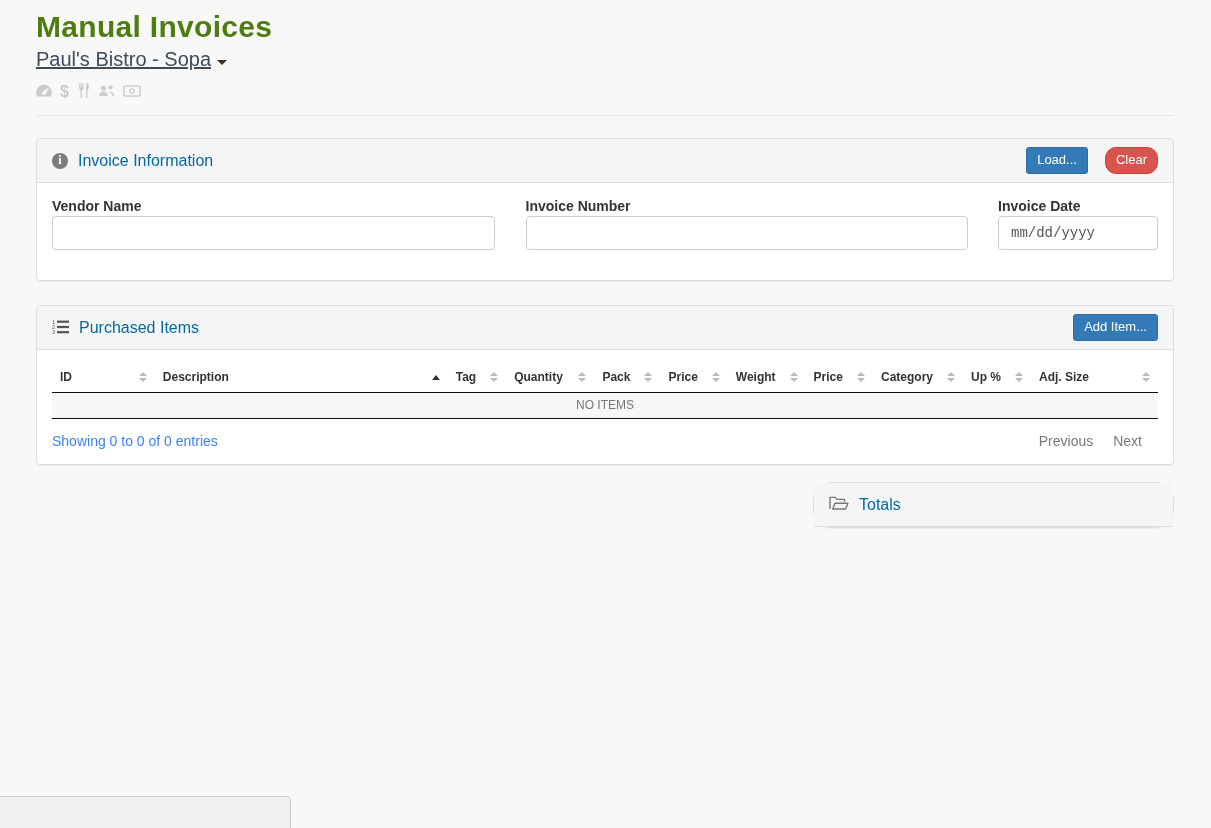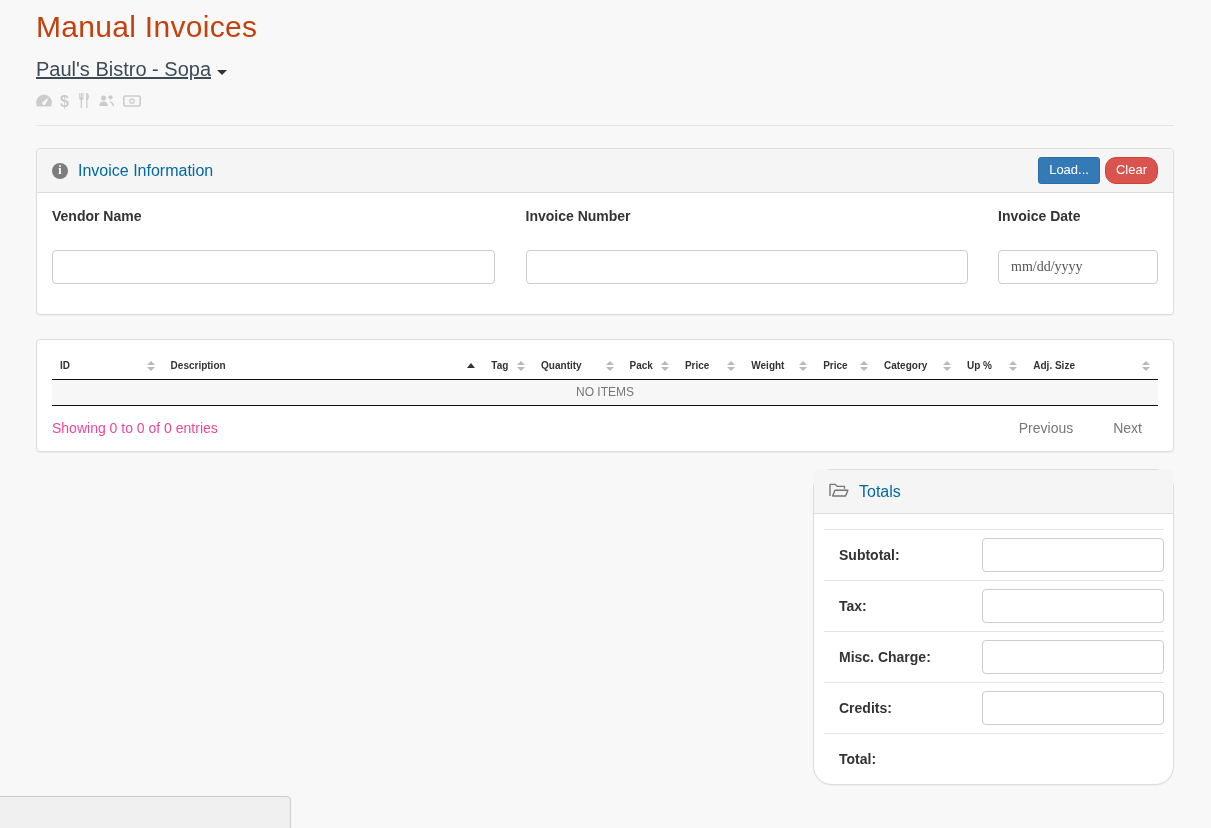--- a/index.html
+++ b/index.html
@@ -5,74 +5,74 @@
   * { box-sizing: border-box; }
   html,body { margin:0; padding:0; }
   body {
     width:1211px; height:828px; overflow:hidden; position:relative;
     background:#f8f8f8; color:#333;
     font-family:"Liberation Sans","DejaVu Sans",sans-serif; font-size:14px;
   }
   .container { padding:6px 37px 0 36px; }
 
   
-  h1.page-title { margin:4px 0 14px; font-size:30px; font-weight:400; color:#c2410c; letter-spacing:.3px; }
+  h1.page-title { margin:4px 0 4px; font-size:30px; font-weight:700; color:#4d7c0f; letter-spacing:.3px; }
   .restaurant-link { font-size:20px; color:#3d4b59; text-decoration:underline; cursor:pointer; }
   .caret { display:inline-block; margin-left:6px; vertical-align:middle;
     border-top:5px solid #333; border-left:5px solid transparent; border-right:5px solid transparent; }
   .nav-icon-row { margin-top:13px; display:flex; align-items:center; gap:8px; color:#ccc; height:16px; }
   .nav-icon-row .dollar { font-size:16px; font-weight:bold; color:#ccc; line-height:14px; }
   .header-rule { border:0; border-top:1px solid #e7e7e7; margin:15px 0 0 0; }
 
   
   .panel { background:#fff; border:1px solid #ddd; border-radius:4px; box-shadow:0 1px 1px rgba(0,0,0,.05); }
   .panel-heading { height:44px; background:#f5f5f5; border-bottom:1px solid #ddd;
     border-radius:3px 3px 0 0; display:flex; align-items:center; padding:0 15px; gap:10px; }
   .panel-title { font-size:16px; color:#0369a1; }
-  .heading-buttons { margin-left:auto; display:flex; gap:5px; }
+  .heading-buttons { margin-left:auto; display:flex; gap:17px; }
   .panel-body { padding:15px; }
 
   .btn { font-family:inherit; font-size:13px; line-height:1.4; padding:3px 10px; border-radius:3px;
     color:#fff; border:1px solid transparent; cursor:pointer; }
   .btn-primary { background:#337ab7; border-color:#2e6da4; }
   .btn-danger  { background:#d9534f; border-color:#d43f3a;border-radius:11px; }
 
   .info-circle { width:16px; height:16px; border-radius:50%; background:#7d7d7d; color:#fff;
     display:inline-flex; align-items:center; justify-content:center;
     font-family:"Liberation Serif",serif; font-weight:bold; font-size:12px; flex:0 0 auto; }
 
   
   .invoice-panel { margin-top:22px; }
   .form-row { display:flex; }
   .fg { display:flex; flex-direction:column; margin-bottom:15px; }
   .fg label { font-weight:bold; font-size:14px; margin-bottom:2px; }
   .fg input { height:34px; border:1px solid #ccc; border-radius:4px; padding:0 12px;
-    font-family:Liberation Serif, serif; font-size:14px; color:#555; background:#fff;margin-top:24px; }
+    font-family:Liberation Mono, monospace; font-size:14px; color:#555; background:#fff; }
   .fg input::placeholder { color:#555; opacity:1; }
   .fg-vendor { width:443px; margin-right:31px; }
   .fg-number { width:443px; margin-right:30px; }
   .fg-date   { width:160px;justify-content:space-between; }
 
   
   .items-panel { margin-top:24px; }
   table.items { width:100%; border-collapse:collapse; }
   table.items thead th { padding:5px 8px 8px 8px; border-bottom:1px solid #111; }
-  .th-inner { display:flex; align-items:center; justify-content:space-between; gap:8px;
-    font-size:10px; font-weight:bold; color:#333; white-space:nowrap; }
+  .th-inner { display:flex; align-items:center; justify-content:space-between; gap:14px;
+    font-size:12px; font-weight:bold; color:#333; white-space:nowrap; }
   .sorter { display:inline-flex; flex-direction:column; align-items:center; }
   .tri-up { width:0; height:0; border-left:4px solid transparent; border-right:4px solid transparent;
     border-bottom:4px solid #b9b9b9; }
   .tri-down { width:0; height:0; border-left:4px solid transparent; border-right:4px solid transparent;
     border-top:4px solid #b9b9b9; margin-top:2px; }
   .tri-up.dark { border-left-width:4px; border-right-width:4px; border-bottom:5px solid #333; }
   td.empty-cell { text-align:center; font-size:12px; color:#777; padding:5px 0 6px 0;
     background:#f7f7f7; border-bottom:1px solid #111; }
   .table-footer { display:flex; justify-content:space-between; align-items:center; margin-top:14px; }
-  .showing-text { font-size:14px; color:#ec4899; }
-  .pager { display:flex; gap:40px; padding-right:16px; }
+  .showing-text { font-size:14px; color:#3b82f6; }
+  .pager { display:flex; gap:20px; padding-right:16px; }
   .pager a { color:#777; font-size:14px; text-decoration:none; cursor:default; }
 
   
   .totals-wrap { display:flex; justify-content:flex-end; margin-top:17px; }
   .totals-panel { width:361px;border-radius:19px; }
   .totals-body { padding:15px 9px 0 10px; }
   .trow { display:flex; align-items:center; justify-content:space-between;
     border-top:1px solid #e4e4e4; padding:8px 0 8px 15px; min-height:51px; }
   .trow label { font-weight:bold; font-size:14px; }
   .trow input { width:182px; height:34px; border:1px solid #ccc; border-radius:4px;
@@ -145,20 +145,38 @@
         </div>
         <div class="fg fg-date">
           <label>Invoice Date</label>
           <input type="text" placeholder="mm/dd/yyyy" style="">
         </div>
       </div>
     </div>
   </div>
 
   <div class="panel items-panel">
+    <div class="panel-heading">
+      <span>
+        <svg width="17" height="15" viewBox="0 0 17 15">
+            <g fill="#555">
+              <text x="0" y="5" font-size="5.5" font-family="sans-serif">1</text>
+              <text x="0" y="10.3" font-size="5.5" font-family="sans-serif">2</text>
+              <text x="0" y="15" font-size="5.5" font-family="sans-serif">3</text>
+              <rect x="5" y="1.6" width="12" height="2.2"></rect>
+              <rect x="5" y="6.9" width="12" height="2.2"></rect>
+              <rect x="5" y="12.1" width="12" height="2.2"></rect>
+            </g>
+          </svg>
+      </span>
+      <span class="panel-title">Purchased Items</span>
+      <span class="heading-buttons">
+        <button class="btn btn-primary">Add Item...</button>
+      </span>
+    </div>
     <div class="panel-body">
       <table class="items">
         <colgroup>
           <col style="width:10%">
             <col style="width:29%">
             <col style="width:4.5%">
             <col style="width:8%">
           <col style="width:5%">
             <col style="width:6%">
             <col style="width:6.5%">
@@ -289,39 +307,18 @@
     <div class="panel totals-panel">
       <div class="panel-heading">
         <span>
           <svg width="20" height="16" viewBox="0 0 20 16" fill="none" stroke="#777" stroke-width="1.4" stroke-linejoin="round">
               <path d="M1 14V2.4h5.3l1.8 2h7.4v2.4"></path>
               <path d="M3.7 14l2.2-5.7h13l-2.3 5.7z"></path>
             </svg>
         </span>
         <span class="panel-title">Totals</span>
       </div>
-      <div class="panel-body totals-body">
-        <div class="trow">
-          <label>Subtotal:</label>
-          <input type="text" value="" style="">
-        </div>
-        <div class="trow">
-          <label>Tax:</label>
-          <input type="text" value="" style="">
-        </div>
-        <div class="trow">
-          <label>Misc. Charge:</label>
-          <input type="text" value="" style="">
-        </div>
-        <div class="trow">
-          <label>Credits:</label>
-          <input type="text" value="" style="">
-        </div>
-        <div class="trow">
-          <label>Total:</label>
-        </div>
-      </div>
     </div>
   </div>
 
 </div>
 
 <div class="partial-panel"></div>
 
 </body></html>

